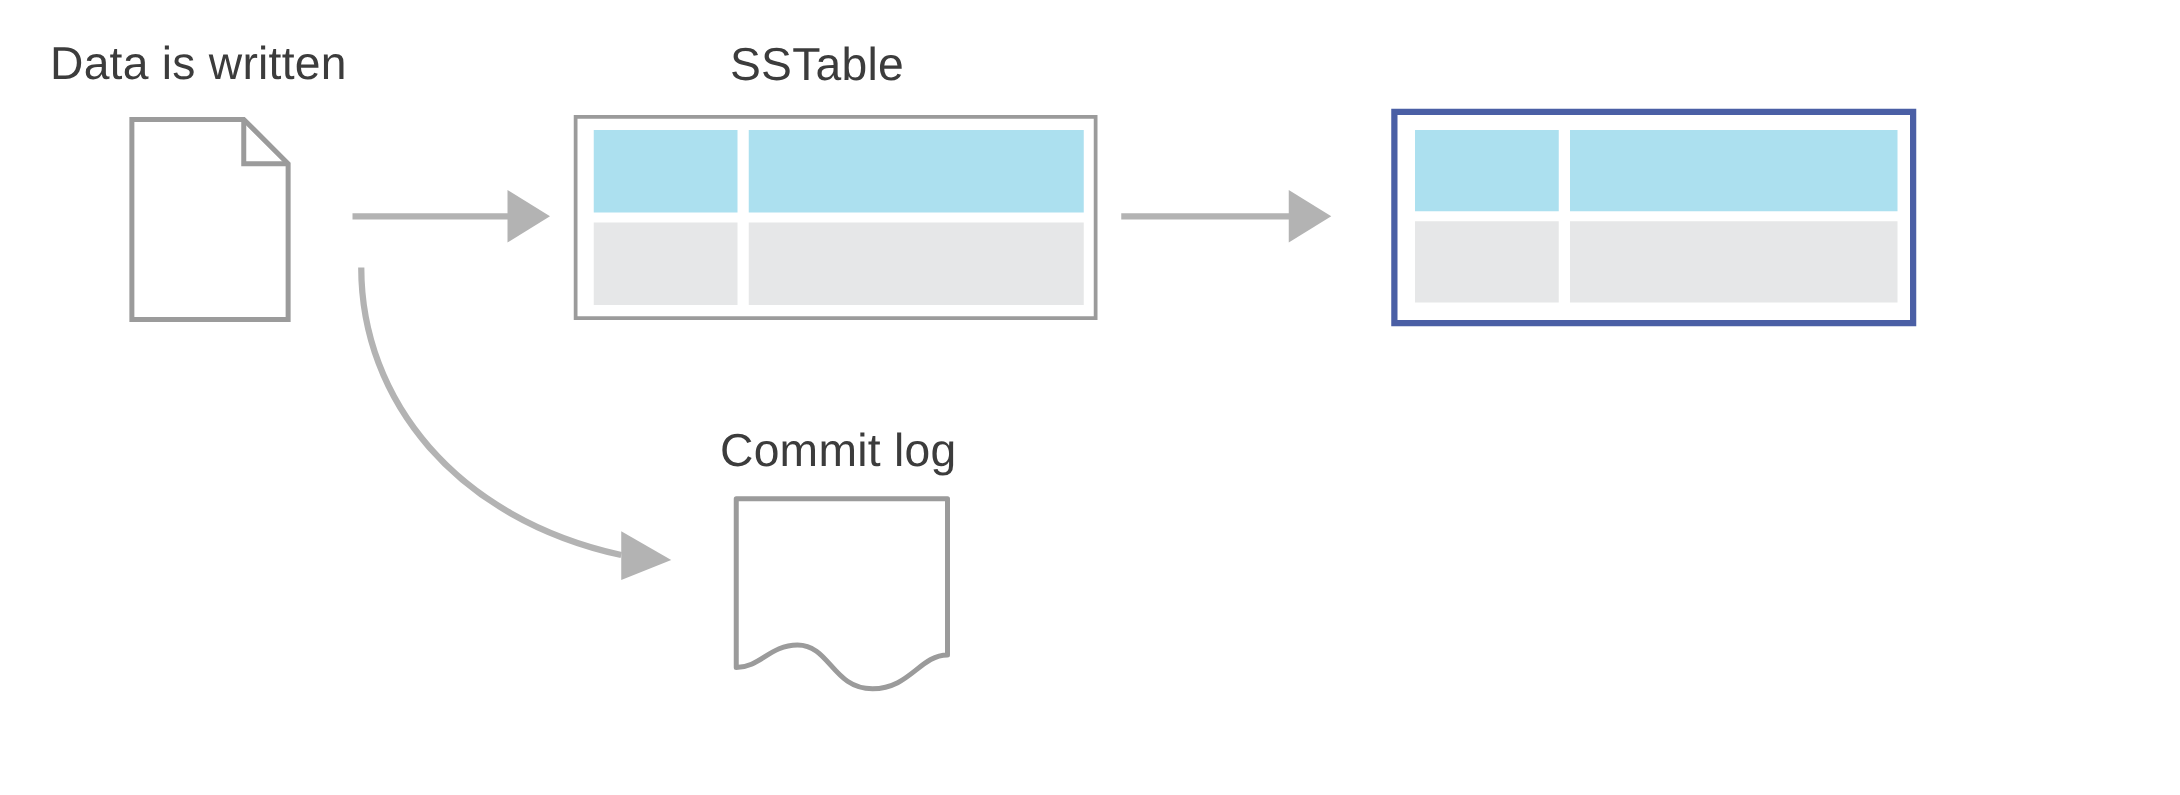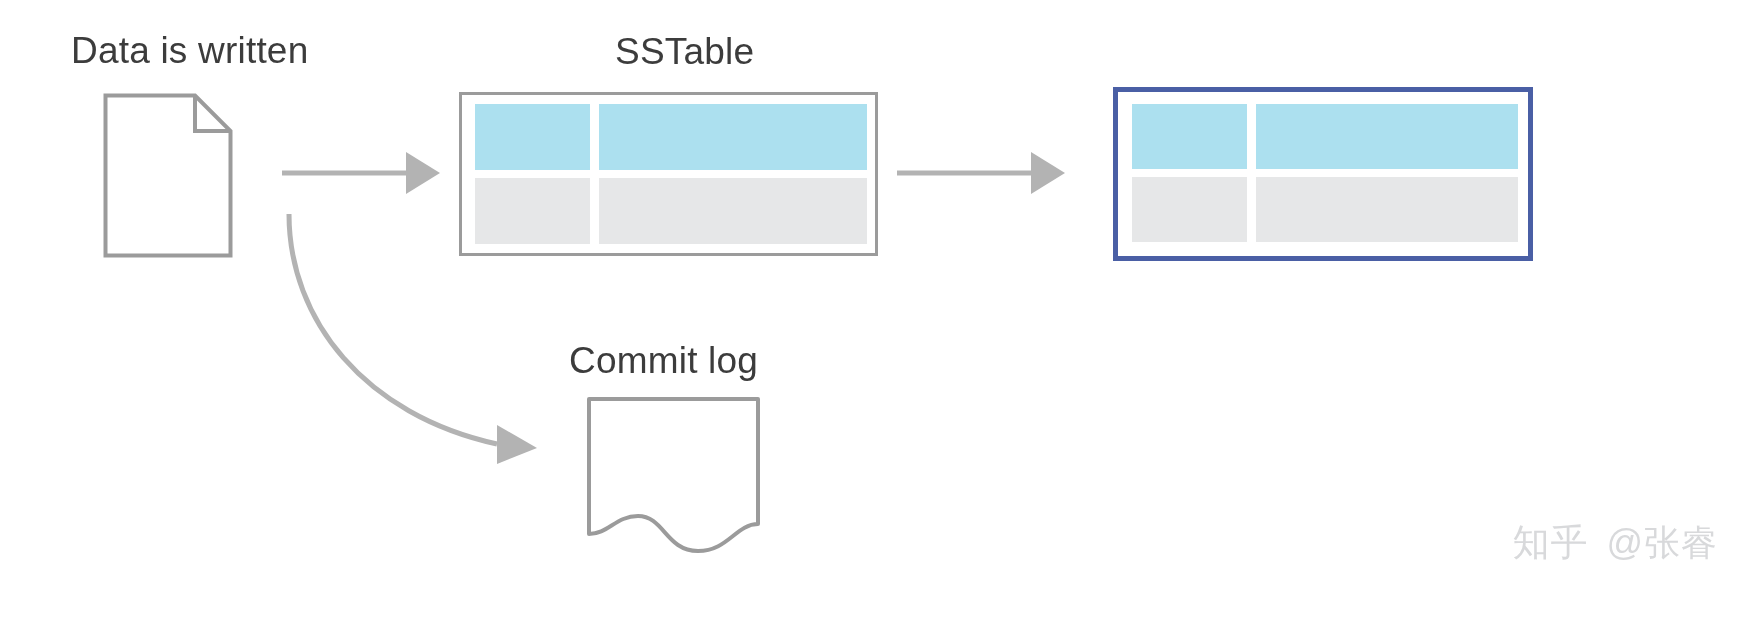--- a/index.html
+++ b/index.html
@@ -19,27 +19,26 @@
   }
 
   .label {
     position: absolute;
     color: #3c3c3c;
     font-size: 37px;
     font-weight: 400;
     letter-spacing: 0.2px;
     white-space: nowrap;
     line-height: 1;
-    margin-left: 31px;
   }
 
   #label-data-written { left: 40px; top: 32px; }
   #label-memtable     { left: 584px; top: 33px; }
   #label-sstable      { left: 1249px; top: 33px; }
-  #label-commitlog    { left: 538px; top: 342px; }
+  #label-commitlog    { left: 576px; top: 342px; }
 
   
   #doc-source {
     position: absolute;
     left: 103px;
     top: 93px;
     width: 130px;
     height: 165px;
   }
 
@@ -173,18 +172,14 @@
     <polygon points="222,225 262,248 222,264" fill="#b3b3b3"></polygon>
   </svg>
 
   <svg id="doc-commitlog" viewBox="0 0 175 158">
     <path d="M3 3 L172 3 L172 128
              C 150 128, 142 155, 112 155
              C 80 155, 78 120, 52 120
              C 30 120, 22 138, 3 138 Z" fill="#ffffff" stroke="#9b9b9b" stroke-width="4" stroke-linejoin="round"></path>
   </svg>
 
-  <div id="watermark">
-    <span class="wm-site">知乎</span>
-    <span class="wm-handle">@张睿</span>
-  </div>
 
 </div>
 
 </body></html>

